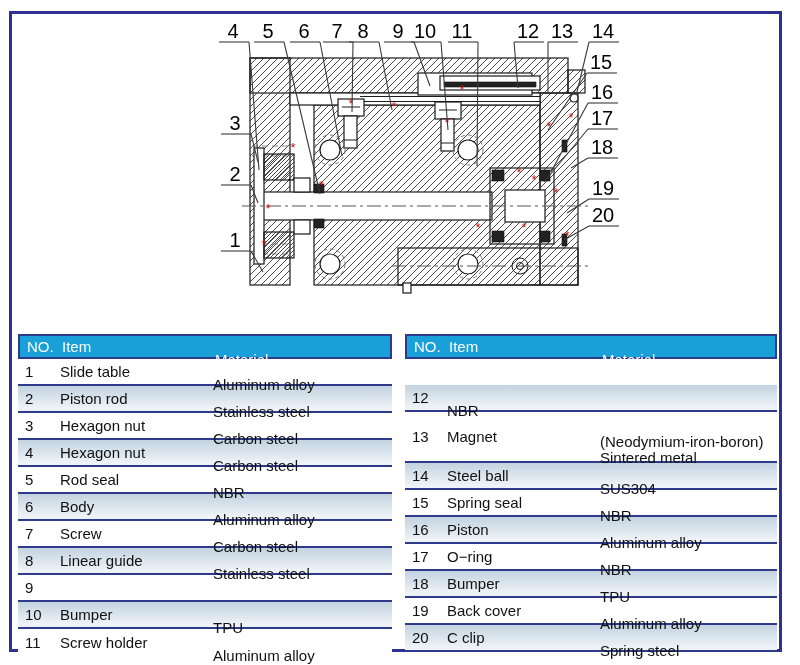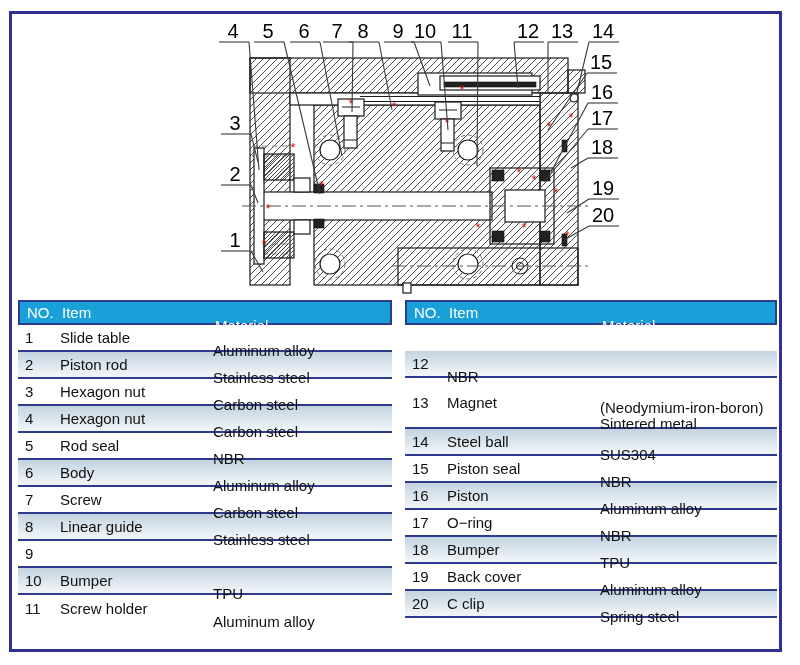--- a/index.html
+++ b/index.html
@@ -12,21 +12,21 @@
   #diagram .part{stroke:#1a1a1a;stroke-width:1.2;}
   #diagram .thin{stroke:#1a1a1a;stroke-width:1;fill:none;}
   #diagram .dark{fill:#222;stroke:#111;stroke-width:.6;}
   #diagram .cl{stroke:#555;stroke-width:1;stroke-dasharray:14 4 3 4;fill:none;}
   #diagram .hid{stroke:#8a8a8a;stroke-width:1.2;stroke-dasharray:6 4;fill:none;}
   #diagram .dashc{stroke:#777;stroke-width:1;stroke-dasharray:4 3;fill:none;}
   .callout-num{font-size:20px;fill:#000;font-family:"Liberation Sans",sans-serif;}
   .callout-underline,.callout-leader{stroke:#3a3a3a;stroke-width:1.1;}
   .red-mark{font-size:13px;fill:#cc1111;font-family:"Liberation Sans",sans-serif;}
   
-  .dtable{position:absolute;top:300px;font-size:15px;line-height:16px;}
+  .dtable{position:absolute;top:334px;font-size:15px;line-height:16px;}
   #table-left{left:18px;width:374px;}
   #table-right{left:405px;width:372px;}
   .thead{display:flex;align-items:center;height:25px;box-sizing:border-box;
          background:#1aa0d9;color:#fff;border:2px solid #2e3a8c;}
   .trow{display:flex;align-items:center;height:27px;box-sizing:border-box;
         border-bottom:2px solid #2e3a8c;background:#fff;}
   .trow.shaded{background:linear-gradient(180deg,#c3d3e0 0%,#eef3f7 90%);}
   .trow.tall{height:51px;}
   #table-left .trow:last-child{border-bottom:none;}
   .rgap{height:26px;}
@@ -295,21 +295,21 @@
             <div>Sintered metal</div>
           </span>
         </div>
         <div class="trow shaded">
           <span class="c-no">14</span>
           <span class="c-item">Steel ball</span>
           <span class="c-mat">SUS304</span>
         </div>
         <div class="trow">
           <span class="c-no">15</span>
-          <span class="c-item">Piston seal</span>
+          <span class="c-item">Spring seal</span>
           <span class="c-mat">NBR</span>
         </div>
         <div class="trow shaded">
           <span class="c-no">16</span>
           <span class="c-item">Piston</span>
           <span class="c-mat">Aluminum alloy</span>
         </div>
         <div class="trow">
           <span class="c-no">17</span>
           <span class="c-item">O−ring</span>

